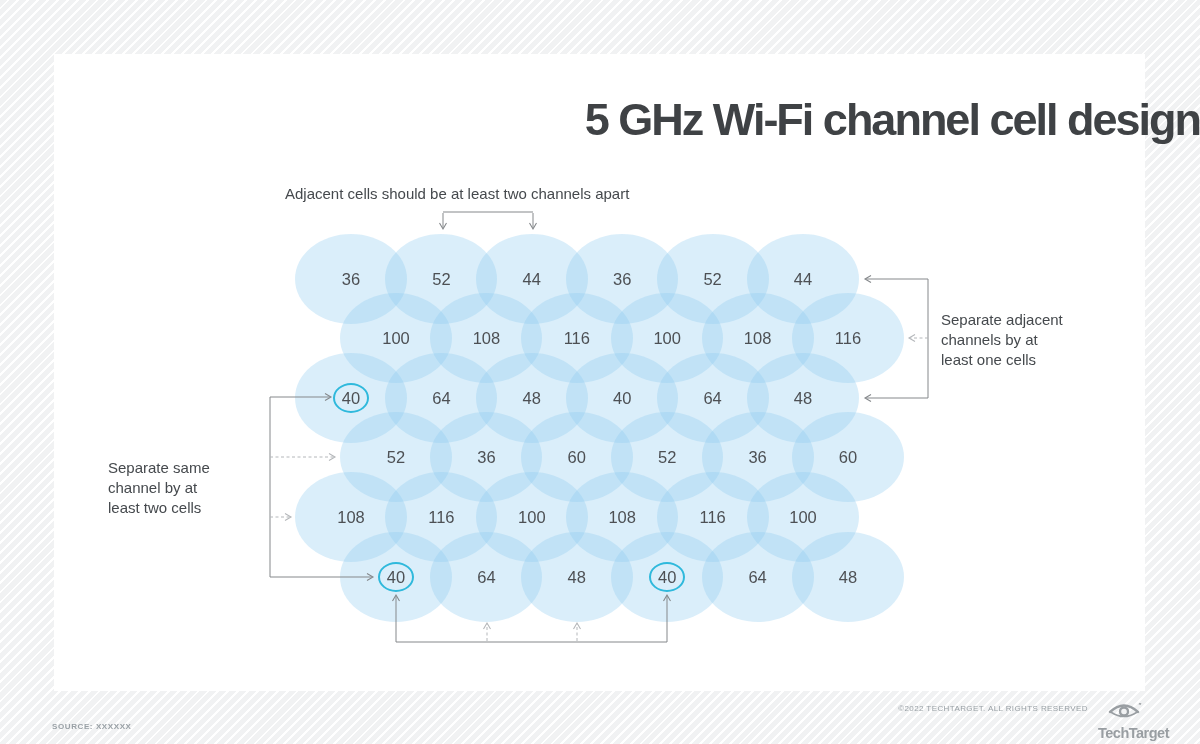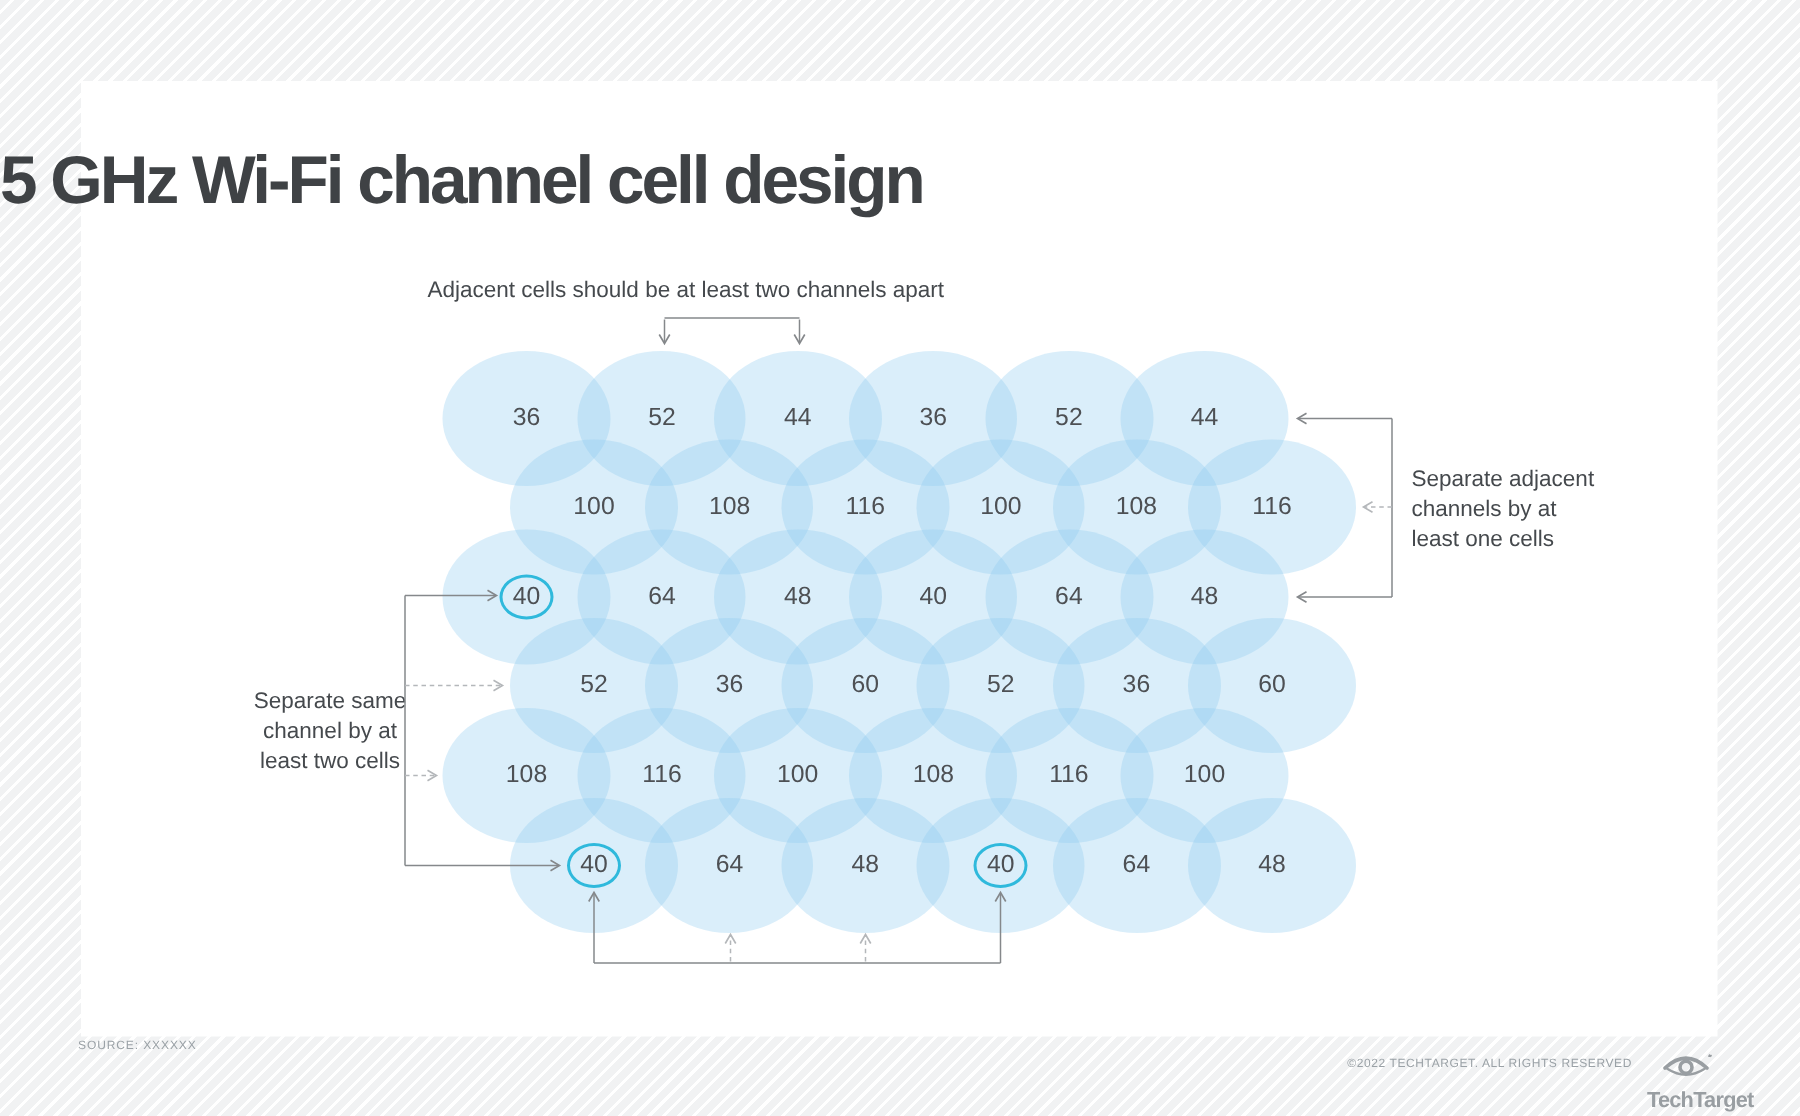--- a/index.html
+++ b/index.html
@@ -9,47 +9,47 @@
     background-color:#f1f2f3;
     background-image:repeating-linear-gradient(135deg, #f1f2f3 0px, #f1f2f3 5px, #ffffff 5px, #ffffff 7px);
     position:relative;
   }
   .card {
     position:absolute; left:54px; top:54px; width:1091px; height:637px;
     background:#ffffff;
   }
   .title {
     position:absolute; left:0; top:94px; width:100%;
-    text-align:left;
+    text-align:right;
     font-size:45px; font-weight:800; letter-spacing:-2px;
     color:#3f4245;
   }
   .ann {
     position:absolute; font-size:15px; color:#45494d; line-height:20px;
     white-space:pre-line;
   }
   .ann-top { left:285px; top:185px; line-height:17px; }
-  .ann-left { right:900px; top:458px; text-align:center; width:160px; }
+  .ann-left { right:932px; top:458px; text-align:left; width:160px; }
   .ann-right { left:941px; top:310px; text-align:left; width:170px; }
   .cell {
     position:absolute; border-radius:50%;
   }
   .cell-label {
     position:absolute; transform:translate(-50%,-50%);
     font-size:16.5px; color:#4d5054; z-index:5;
   }
   .hl-ring {
     position:absolute; transform:translate(-50%,-50%);
     width:36px; height:30px; border-radius:50%;
     border:2px solid #2fb9dc; z-index:4; background:transparent;
   }
   svg.overlay { position:absolute; left:0; top:0; pointer-events:none; z-index:6; }
   .footer-source {
-    position:absolute; left:52px; top:692px;
-    font-size:8px; font-weight:normal; letter-spacing:0.6px; color:#9aa1a6;
+    position:absolute; left:52px; top:722px;
+    font-size:8px; font-weight:bold; letter-spacing:0.6px; color:#9aa1a6;
   }
   .footer-copy {
     position:absolute; right:112px; top:704px;
     font-size:8px; font-weight:normal; letter-spacing:0.4px; color:#9aa1a6;
   }
   .brand {
     position:absolute; left:1098px; top:701px; width:54px; text-align:center;
   }
   .brand-text {
     font-size:14.5px; font-weight:bold; letter-spacing:-0.5px; color:#999ea2;

